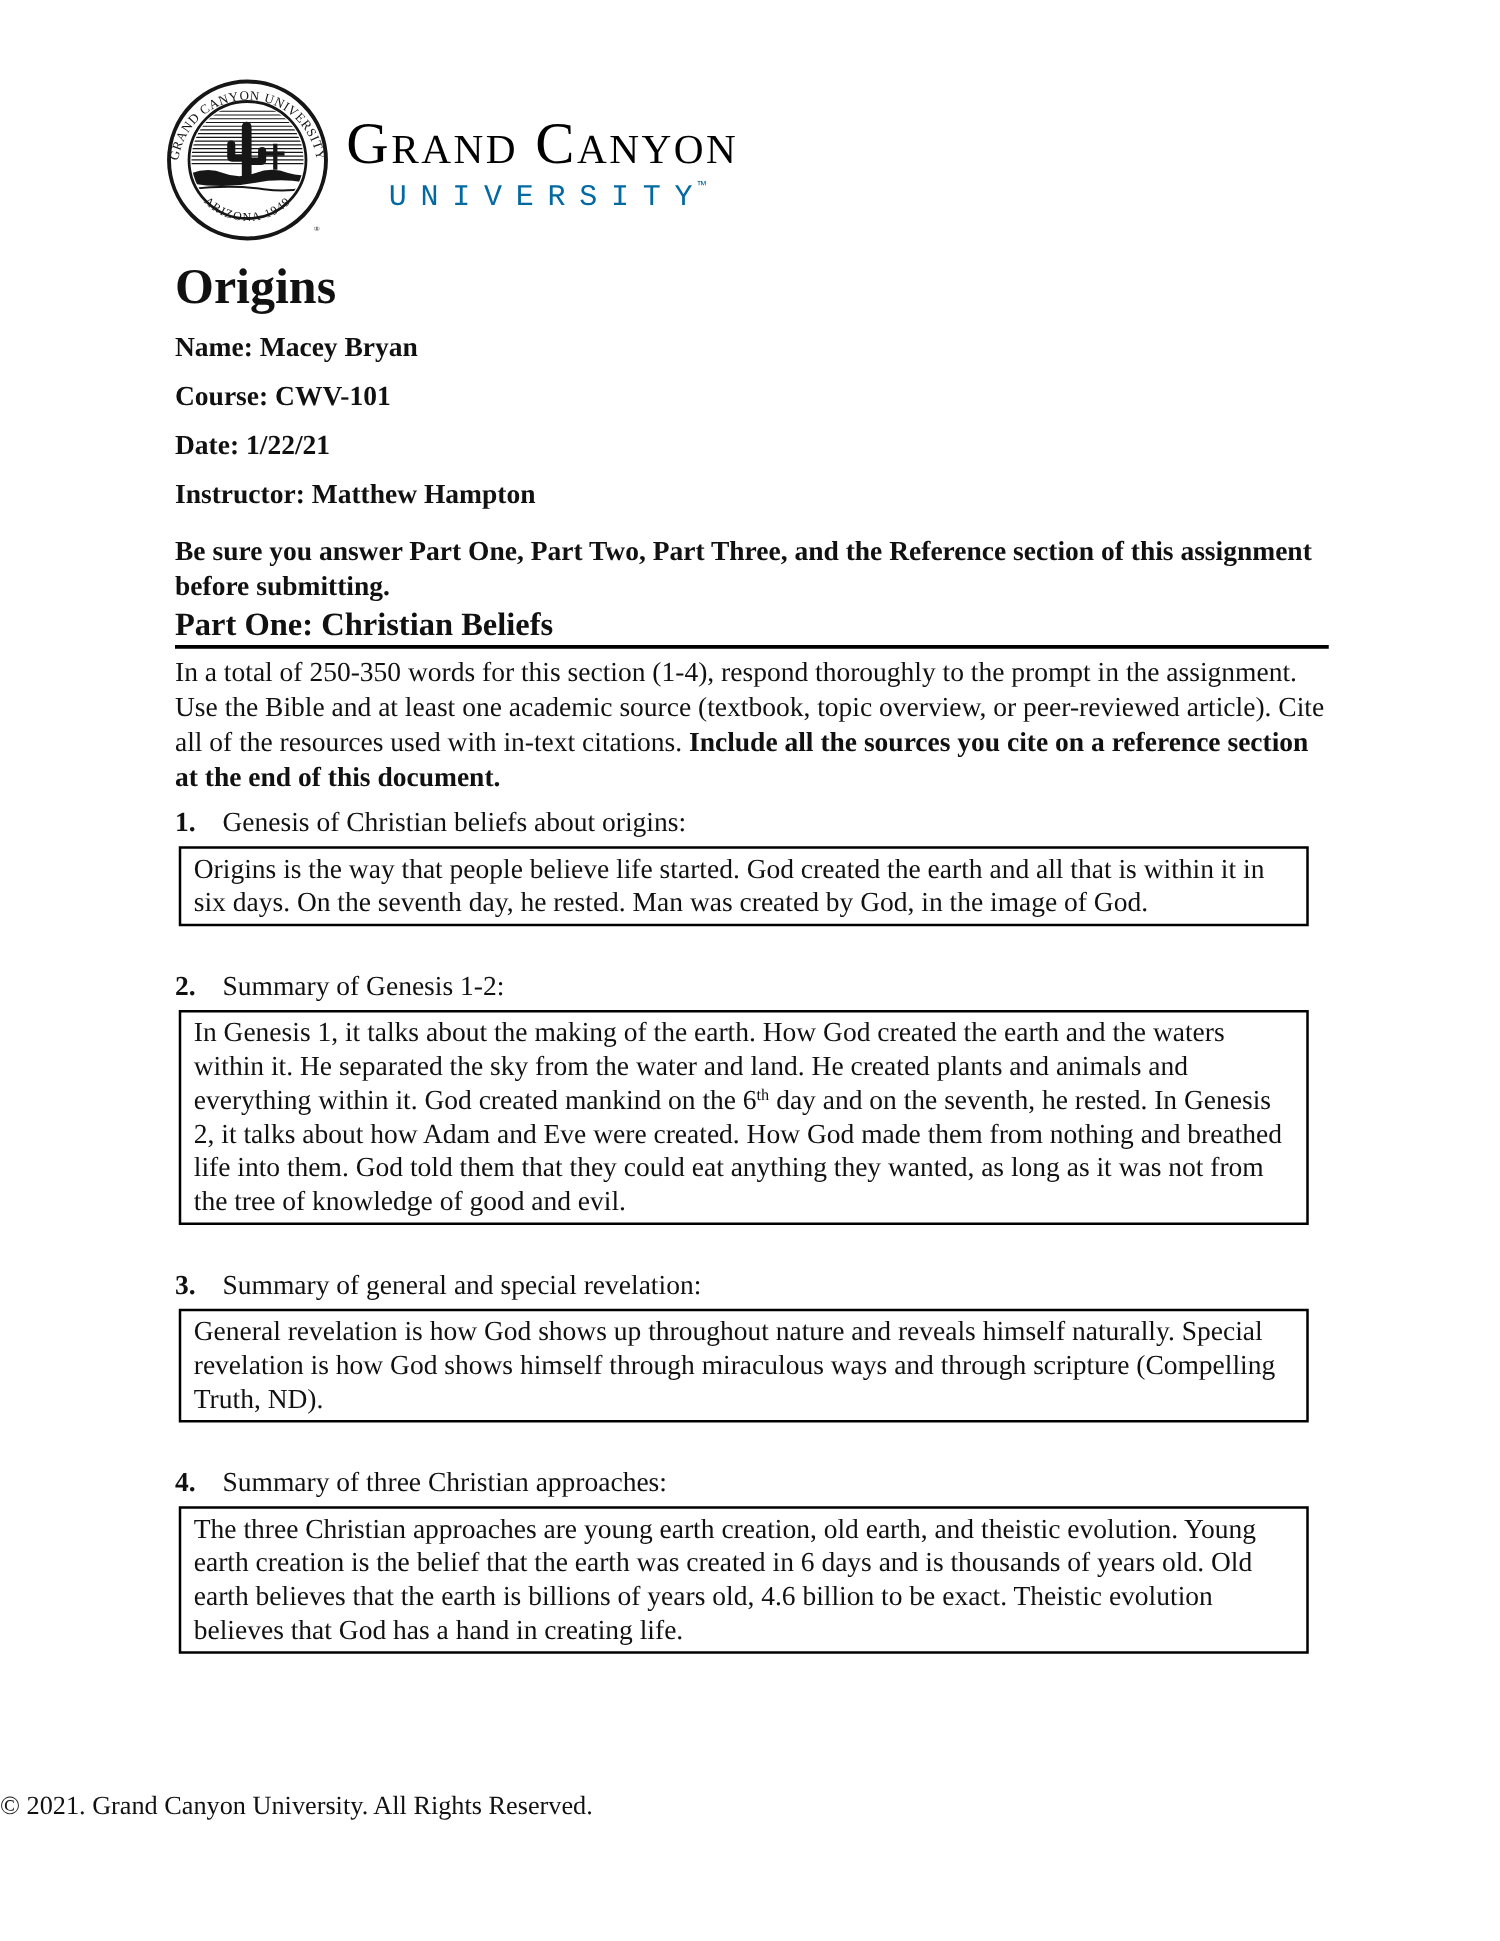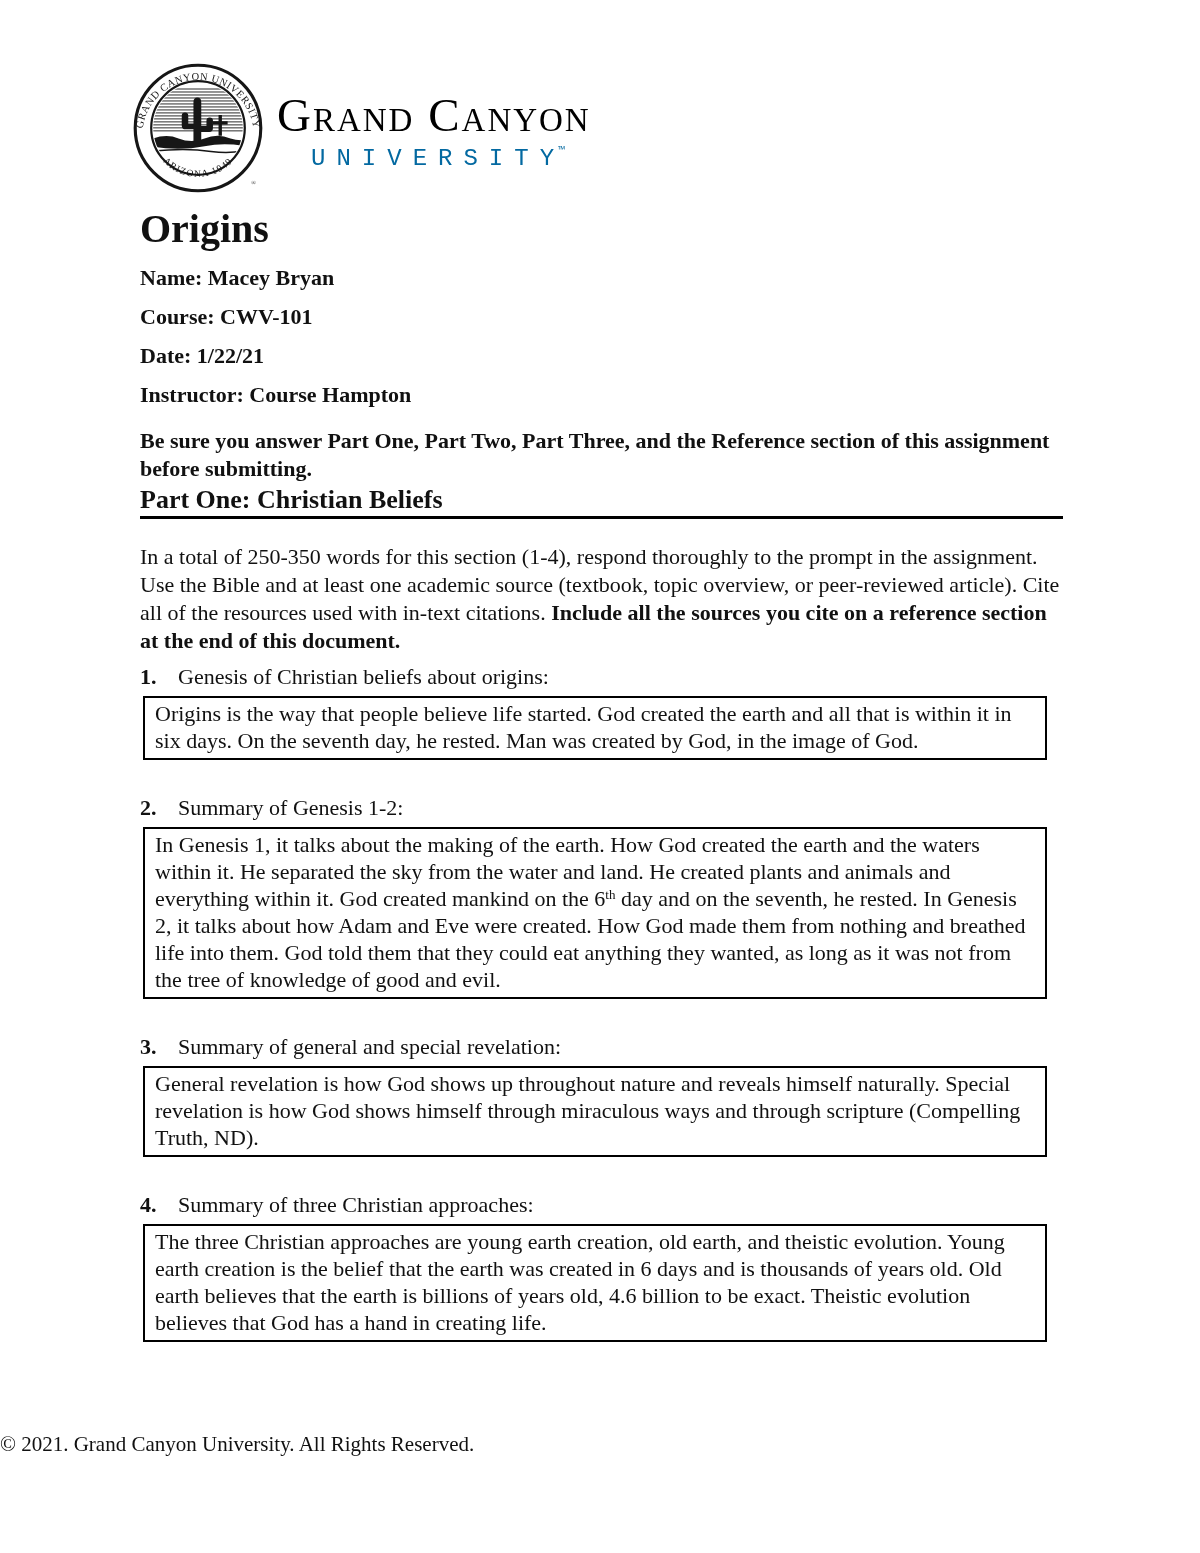--- a/index.html
+++ b/index.html
@@ -66,21 +66,21 @@
   }
   .part-heading {
     margin: 4px 0 0 0;
     font-size: 26px;
     line-height: 26px;
     font-weight: bold;
     padding-bottom: 3px;
     border-bottom: 3px solid #000;
   }
   .instructions {
-    margin: 24px 0 0 0;
+    margin: 5px 0 0 0;
     font-size: 22px;
     line-height: 28px;
   }
   .bold-inline { font-weight: bold; }
 
   .item-label {
     margin: 8px 0 0 0;
     font-size: 22px;
     line-height: 28px;
     display: flex;
@@ -167,21 +167,21 @@
   </div>
 
   <div class="content">
 
     <h1 class="doc-title">Origins</h1>
 
     <div class="meta">
       <p>Name: Macey Bryan</p>
       <p>Course: CWV-101</p>
       <p>Date: 1/22/21</p>
-      <p>Instructor: Course Hampton</p>
+      <p>Instructor: Matthew Hampton</p>
     </div>
 
     <p class="note">Be sure you answer Part One, Part Two, Part Three, and the Reference section of this assignment before submitting.</p>
 
     <h2 class="part-heading">Part One: Christian Beliefs</h2>
 
     <p class="instructions"><span>In a total of 250-350 words for this section (1-4), respond thoroughly to the prompt in the assignment. Use the Bible and at least one academic source (textbook, topic overview, or peer-reviewed article). Cite all of the resources used with in-text citations. </span><span class="bold-inline">Include all the sources you cite on a reference section at the end of this document.</span></p>
 
     <div class="item-label">
       <span class="num">1.</span>

